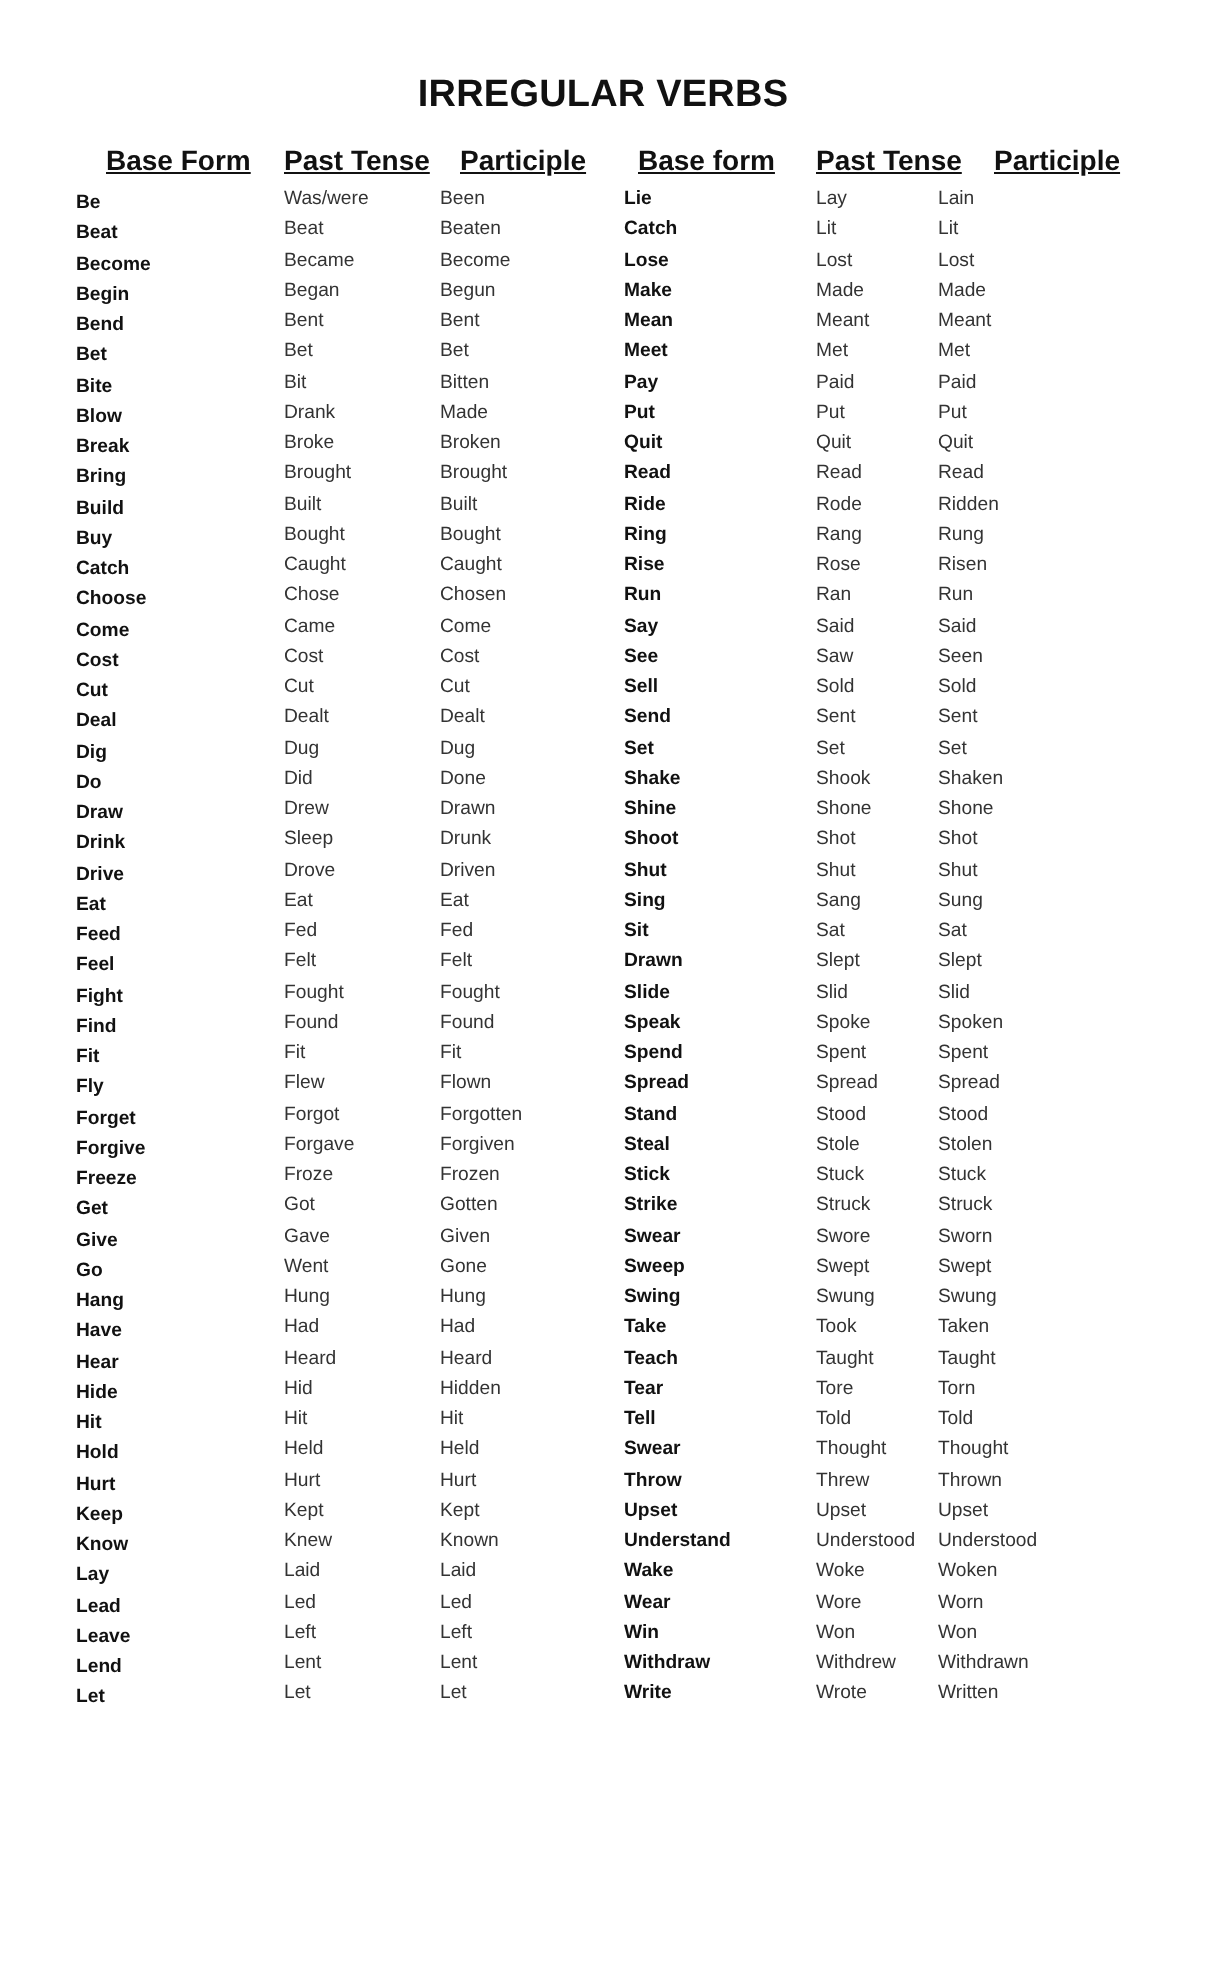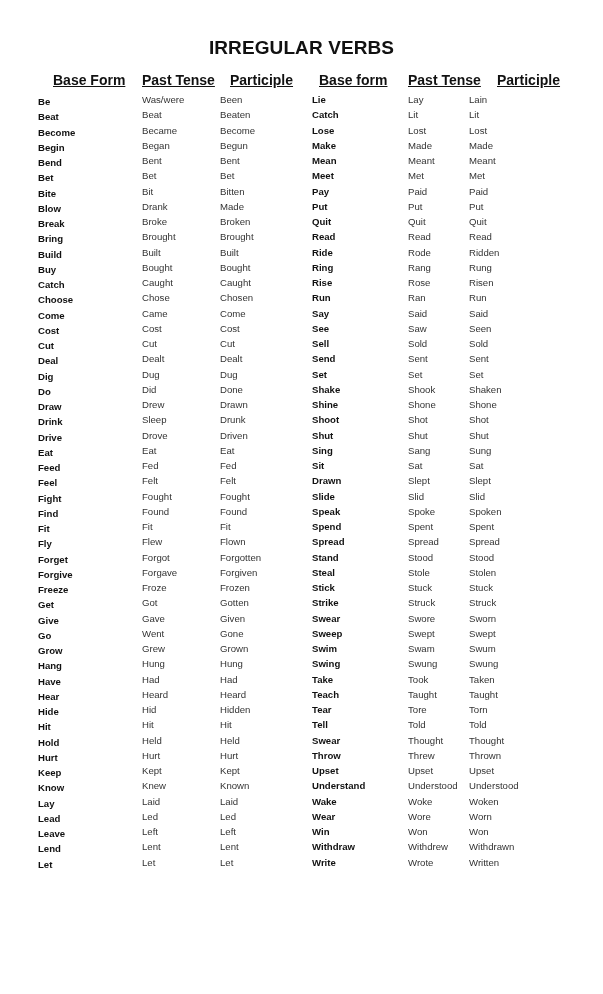--- a/index.html
+++ b/index.html
@@ -317,28 +317,20 @@
     </div>
     <div class="row">
       <span class="cell c0 bold">Go</span>
       <span class="cell c1">Went</span>
       <span class="cell c2">Gone</span>
       <span class="cell c3 bold">Sweep</span>
       <span class="cell c4">Swept</span>
       <span class="cell c5">Swept</span>
     </div>
     <div class="row">
-      <span class="cell c0 bold">Grow</span>
-      <span class="cell c1">Grew</span>
-      <span class="cell c2">Grown</span>
-      <span class="cell c3 bold">Swim</span>
-      <span class="cell c4">Swam</span>
-      <span class="cell c5">Swum</span>
-    </div>
-    <div class="row">
       <span class="cell c0 bold">Hang</span>
       <span class="cell c1">Hung</span>
       <span class="cell c2">Hung</span>
       <span class="cell c3 bold">Swing</span>
       <span class="cell c4">Swung</span>
       <span class="cell c5">Swung</span>
     </div>
     <div class="row">
       <span class="cell c0 bold">Have</span>
       <span class="cell c1">Had</span>

